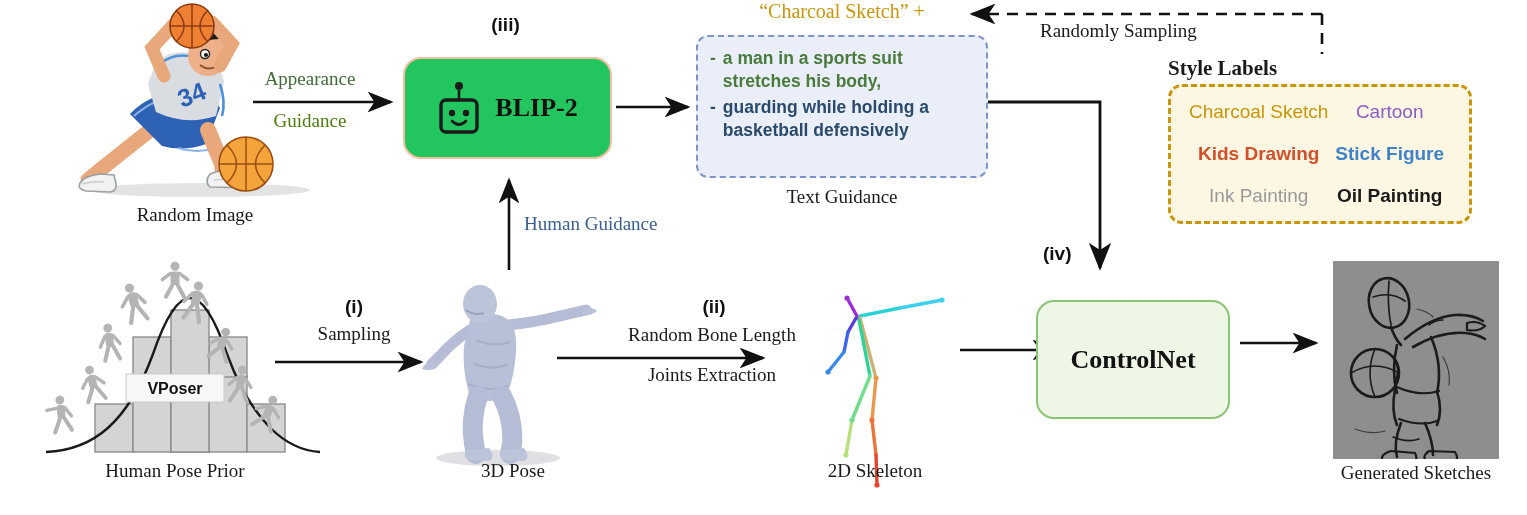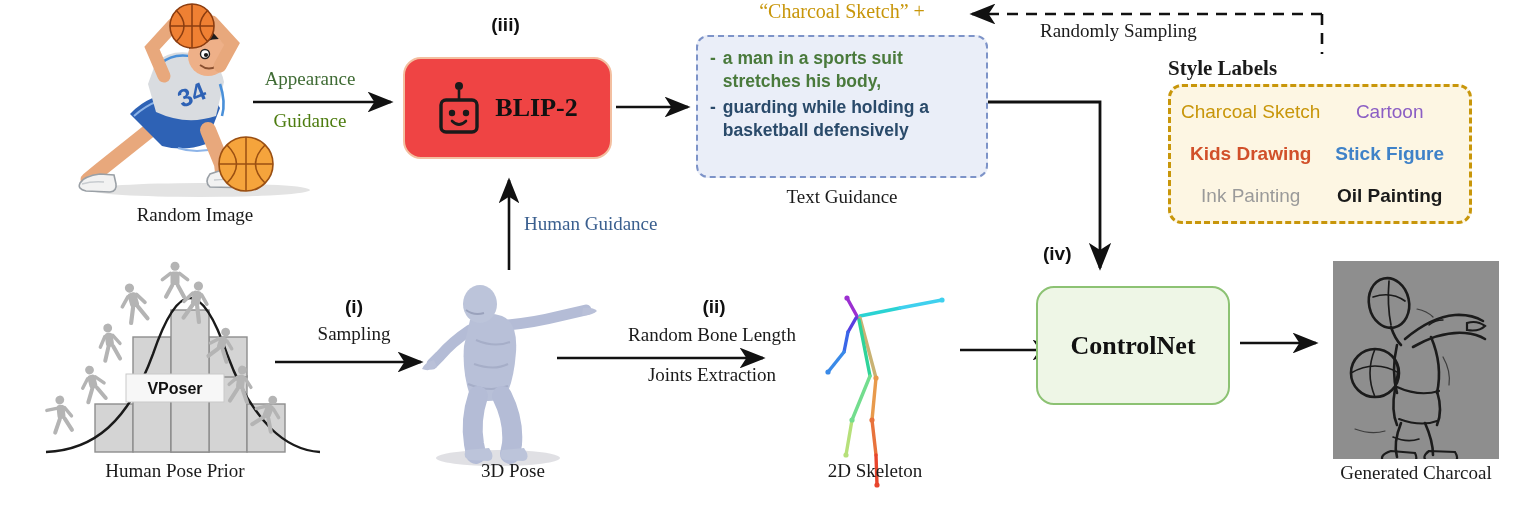--- a/index.html
+++ b/index.html
@@ -72,21 +72,21 @@
 </div>
 <div class="abs cap" style="left:60px;top:204px;width:270px;">Random Image</div>
 
 <div class="abs arrlbl" style="left:200px;top:68px;width:220px;color:#3f6b34;">Appearance</div>
 <div class="abs arrlbl" style="left:200px;top:110px;width:220px;color:#4d7c0f;">Guidance</div>
 <svg class="abs" style="left:253px;top:90px;" width="150" height="24">
   <line x1="0" y1="12" x2="138" y2="12" stroke="#111" stroke-width="2.6" marker-end="url(#ah)"></line>
 </svg>
 
 <div class="abs romanlbl" style="left:403px;top:14px;width:205px;">(iii)</div>
-<div class="abs" style="left:403px;top:57px;width:205px;height:98px;background:#ef4444;border:2.5px solid #f3bfa0;border-radius:18px;display:flex;align-items:center;justify-content:center;gap:14px;">
+<div class="abs" style="left:403px;top:57px;width:205px;height:98px;background:#22c55e;border:2.5px solid #f3bfa0;border-radius:18px;display:flex;align-items:center;justify-content:center;gap:14px;">
   <span style="display:inline-block;line-height:0;">
     <svg width="44" height="54" viewBox="0 0 44 54">
       <circle cx="22" cy="5" r="4" fill="#1a1a1a"></circle>
       <line x1="22" y1="9" x2="22" y2="20" stroke="#1a1a1a" stroke-width="2.6"></line>
       <rect x="4" y="19" width="36" height="32" rx="5" fill="none" stroke="#1a1a1a" stroke-width="3.4"></rect>
       <circle cx="15" cy="32" r="3.2" fill="#1a1a1a"></circle>
       <circle cx="29" cy="32" r="3.2" fill="#1a1a1a"></circle>
       <path d="M15 40 q7 7 14 0" stroke="#1a1a1a" stroke-width="2.6" fill="none" stroke-linecap="round"></path>
     </svg>
   </span>
@@ -117,21 +117,21 @@
 <div class="abs cap" style="left:696px;top:186px;width:292px;">Text Guidance</div>
 
 <svg class="abs" style="left:950px;top:2px;" width="420" height="60">
   <path d="M372,12 L22,12" stroke="#111" stroke-width="2.6" fill="none" stroke-dasharray="11 8" marker-end="url(#ah)"></path>
   <path d="M372,12 L372,52" stroke="#111" stroke-width="2.6" fill="none" stroke-dasharray="11 8"></path>
 </svg>
 <div class="abs arrlbl" style="left:1040px;top:20px;">Randomly Sampling</div>
 
 <div class="abs" style="left:1168px;top:56px;width:304px;text-align:left;font-family:'Liberation Serif',serif;font-size:21px;font-weight:bold;">Style Labels</div>
 <div class="abs" style="left:1168px;top:84px;width:304px;height:140px;background:#fdf6e3;border:3px dashed #c8960a;border-radius:14px;box-sizing:border-box;
-            display:grid;grid-template-columns:1fr 1fr;align-items:center;justify-items:center;padding:4px 10px;">
+            display:grid;grid-template-columns:1fr 1fr;align-items:center;justify-items:center;padding:4px 18px;">
   <span class="stylecell" style="color:#c8960a;">Charcoal Sketch</span>
   <span class="stylecell" style="color:#8b5ec4;">Cartoon</span>
   <span class="stylecell" style="color:#d1502a;font-weight:bold;">Kids Drawing</span>
   <span class="stylecell" style="color:#3f82c8;font-weight:bold;">Stick Figure</span>
   <span class="stylecell" style="color:#9a9a9a;">Ink Painting</span>
   <span class="stylecell" style="color:#1a1a1a;font-weight:bold;">Oil Painting</span>
 </div>
 
 <svg class="abs" style="left:986px;top:96px;" width="150" height="190">
   <path d="M2,6 L114,6 L114,172" stroke="#111" stroke-width="2.8" fill="none" marker-end="url(#ah)"></path>
@@ -291,21 +291,21 @@
       <circle cx="87" cy="205" r="2.6" fill="#e8452c"></circle>
     </g>
   </svg>
 </div>
 <div class="abs cap" style="left:790px;top:460px;width:170px;">2D Skeleton</div>
 
 <svg class="abs" style="left:960px;top:340px;" width="110" height="22">
   <line x1="0" y1="10" x2="96" y2="10" stroke="#111" stroke-width="2.6" marker-end="url(#ah)"></line>
 </svg>
 
-<div class="abs" style="left:1036px;top:286px;width:190px;height:115px;background:#eef6e6;border:2.5px solid #8cc273;border-radius:18px;display:flex;align-items:center;justify-content:center;">
+<div class="abs" style="left:1036px;top:300px;width:190px;height:115px;background:#eef6e6;border:2.5px solid #8cc273;border-radius:18px;display:flex;align-items:center;justify-content:center;">
   <span class="boxlabel">ControlNet</span>
 </div>
 
 <svg class="abs" style="left:1240px;top:333px;" width="90" height="22">
   <line x1="0" y1="10" x2="76" y2="10" stroke="#111" stroke-width="2.6" marker-end="url(#ah)"></line>
 </svg>
 
 <div class="abs" style="left:1333px;top:261px;width:166px;height:198px;background:#8f8f8f;overflow:hidden;">
   <svg width="166" height="198" viewBox="0 0 166 198">
     <rect width="166" height="198" fill="#8e8e8e"></rect>
@@ -341,13 +341,13 @@
 
       <path d="M58 190 q-12 4 -8 10 l28 2 q8 -2 4 -10 z" stroke-width="2.2"></path>
       <path d="M96 190 q-8 6 -2 10 l26 1 q7 -2 2 -10 z" stroke-width="2.2"></path>
 
       <path d="M22 168 q16 6 30 2" stroke-width="1.2" opacity="0.7"></path>
       <path d="M110 96 q8 14 6 28" stroke-width="1.2" opacity="0.7"></path>
       <path d="M84 48 q10 2 16 8" stroke-width="1.2" opacity="0.7"></path>
     </g>
   </svg>
 </div>
-<div class="abs cap" style="left:1320px;top:462px;width:192px;">Generated Charcoal</div>
+<div class="abs cap" style="left:1320px;top:462px;width:192px;">Generated Sketches</div>
 
 </body></html>

